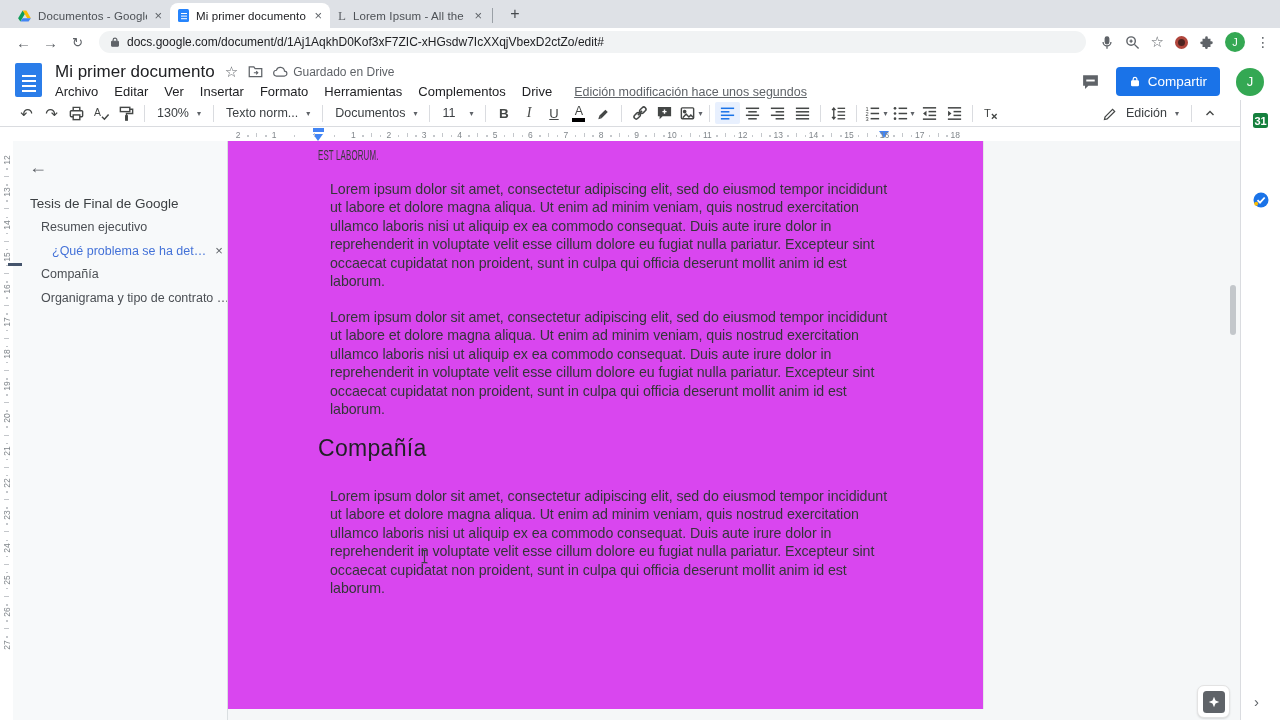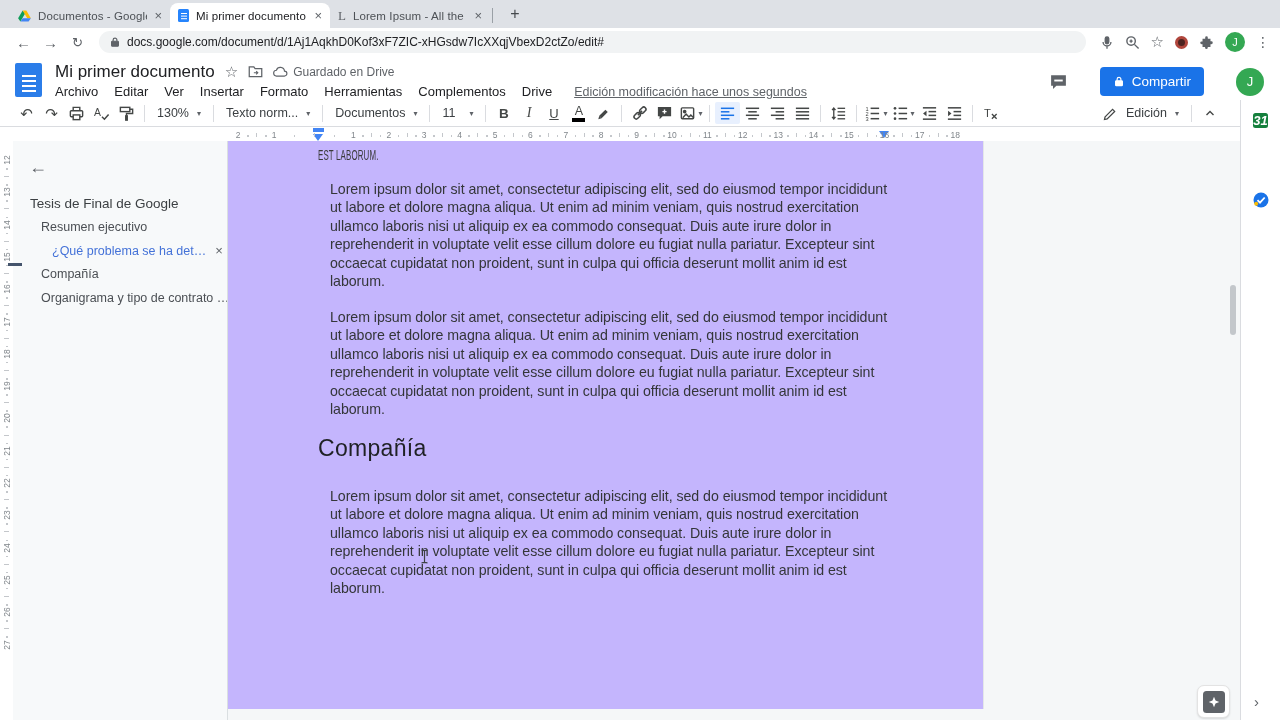--- a/index.html
+++ b/index.html
@@ -38,21 +38,21 @@
   .docshead { height:44px; display:flex; align-items:flex-start; padding:5px 16px 0 15px; background:#fff; }
   .docs-logo { width:27px; height:34px; background:#2b7de9; border-radius:2px; position:relative; margin-top:2px; flex:none; }
   .docs-logo::after { content:""; position:absolute; left:6.5px; top:12px; width:14px; height:2px; background:#fff; box-shadow:0 5px 0 #fff, 0 10px 0 #fff, 0 15px 0 0 #fff; }
   .head-main { margin-left:13px; flex:1; min-width:0; }
   .title-row { display:flex; align-items:center; gap:10px; height:21px; }
   .doc-title { font-size:17px; color:#202124; }
   .title-ico { color:#5f6368; font-size:13px; }
   .saved { display:flex; align-items:center; gap:5px; color:#5f6368; font-size:12px; }
   .menu-row { display:flex; align-items:center; gap:16px; font-size:13px; color:#202124; margin-top:2px; }
   .menu-row .last-mod { color:#5f6368; text-decoration:underline; font-size:12.5px; margin-left:6px; white-space:nowrap; }
-  .head-right { display:flex; align-items:center; gap:32px; margin-top:6px; }
+  .head-right { display:flex; align-items:center; gap:16px; margin-top:6px; }
   .share-btn { background:#1a73e8; color:#fff; border-radius:4px; height:29px; padding:0 13px; display:flex; align-items:center; gap:7px; font-size:13.5px; }
   .avatar-lg { width:28px; height:28px; border-radius:50%; background:#34a853; color:#fff; font-size:13px; display:flex; align-items:center; justify-content:center; }
 
   
   .toolbar { width:1240px; height:27px; border-bottom:1px solid #dadce0; display:flex; align-items:center; padding:0 8px 0 14px; background:#fff; }
   .tbtn { height:22px; min-width:25px; display:flex; align-items:center; justify-content:center; border-radius:2px; color:#444746; gap:2px; padding:0 2px; }
   .tbtn.active-btn { background:#e8f0fe; }
   .tb-sep { width:1px; height:17px; background:#dadce0; margin:0 5px; flex:none; }
   .glyph { font-size:15px; color:#444746; line-height:1; }
   .dd { font-size:12.5px; color:#3c4043; padding:0 7px; display:flex; align-items:center; gap:8px; height:22px; }
@@ -81,34 +81,34 @@
   .vtick-dot { position:absolute; left:6px; width:1.5px; height:1.5px; background:#c4c7cb; }
 
   .outline-panel { position:absolute; left:13px; top:0; width:215px; height:100%; background:#f7f9fa; border-right:1px solid #dadfe1; padding-top:12px; }
   .back-arrow { font-size:18px; color:#5f6368; margin:4px 0 14px 16px; width:20px; }
   .outline-item { display:flex; align-items:center; height:23.5px; font-size:12.5px; color:#4b4f54; white-space:nowrap; overflow:hidden; }
   .outline-item.lvl0 { font-size:13.5px; color:#3c4043; }
   .outline-item.active { color:#4472d8; }
   .outline-x { color:#5f6368; font-size:13px; margin-left:9px; }
   .outline-dash { position:absolute; left:8px; top:122px; width:14px; height:3px; background:#44546c; }
 
-  .page { position:absolute; left:228px; top:0; width:756px; height:568px; background:#c4b5fd; border-right:1px solid #e4e7e8; }
+  .page { position:absolute; left:228px; top:0; width:756px; height:568px; background:#d946ef; border-right:1px solid #e4e7e8; }
   .doc-body { padding:3px 90px 0 90px; font-size:14.2px; line-height:18.45px; color:#343639; letter-spacing:-0.05px; }
   .frag { font-size:11px; color:#3a3a3a; transform:scale(.72,1.25); transform-origin:left top; height:13px; margin-bottom:23px; letter-spacing:.2px; font-weight:500; }
   .para { margin:0 0 17px 12px; }
   .doc-h2 { font-size:23px; font-weight:400; color:#1f2124; letter-spacing:.3px; margin:21px 0 29px 0; }
 
   .cursor-ibeam { position:absolute; left:420px; top:408px; }
 
   .scroll-thumb { position:absolute; left:1230px; top:285px; width:6px; height:50px; background:#c3c7cb; border-radius:3px; }
 
   
   .sidepanel { position:absolute; right:0; top:100px; width:40px; height:620px; background:#fff; border-left:1px solid #dadce0; }
   .sp-icon { position:absolute; left:12px; }
-  .cal-icon { top:13px; width:15px; height:15px; background:#15803d; border-radius:2.5px; color:#fff; font-size:13px; font-weight:bold; display:flex; align-items:center; justify-content:center;font-style:italic; }
+  .cal-icon { top:13px; width:15px; height:15px; background:#15803d; border-radius:2.5px; color:#fff; font-size:11px; font-weight:bold; display:flex; align-items:center; justify-content:center; }
   .keep-icon { top:52px; width:15px; height:15px; background:#f5b912; border-radius:2.5px; position:relative; }
   .keep-icon::after { content:""; position:absolute; left:4.5px; top:3px; width:6px; height:6px; border-radius:50%; background:#fff; }
   .keep-icon::before { content:""; position:absolute; left:6px; top:9.5px; width:3px; height:2.5px; background:#fff; }
   .tasks-icon { top:92px; }
   .sp-chevron { position:absolute; left:13px; top:593px; font-size:15px; color:#5f6368; }
 
   .explore-card { position:absolute; left:1197px; top:685px; width:33px; height:33px; background:#fff; border:1px solid #e3e3e3; border-radius:7px; box-shadow:0 1px 2px rgba(0,0,0,.12); display:flex; align-items:center; justify-content:center; }
   .explore-badge { width:22px; height:22px; background:#5f6368; border-radius:3.5px; display:flex; align-items:center; justify-content:center; }
 </style>
 </head>

